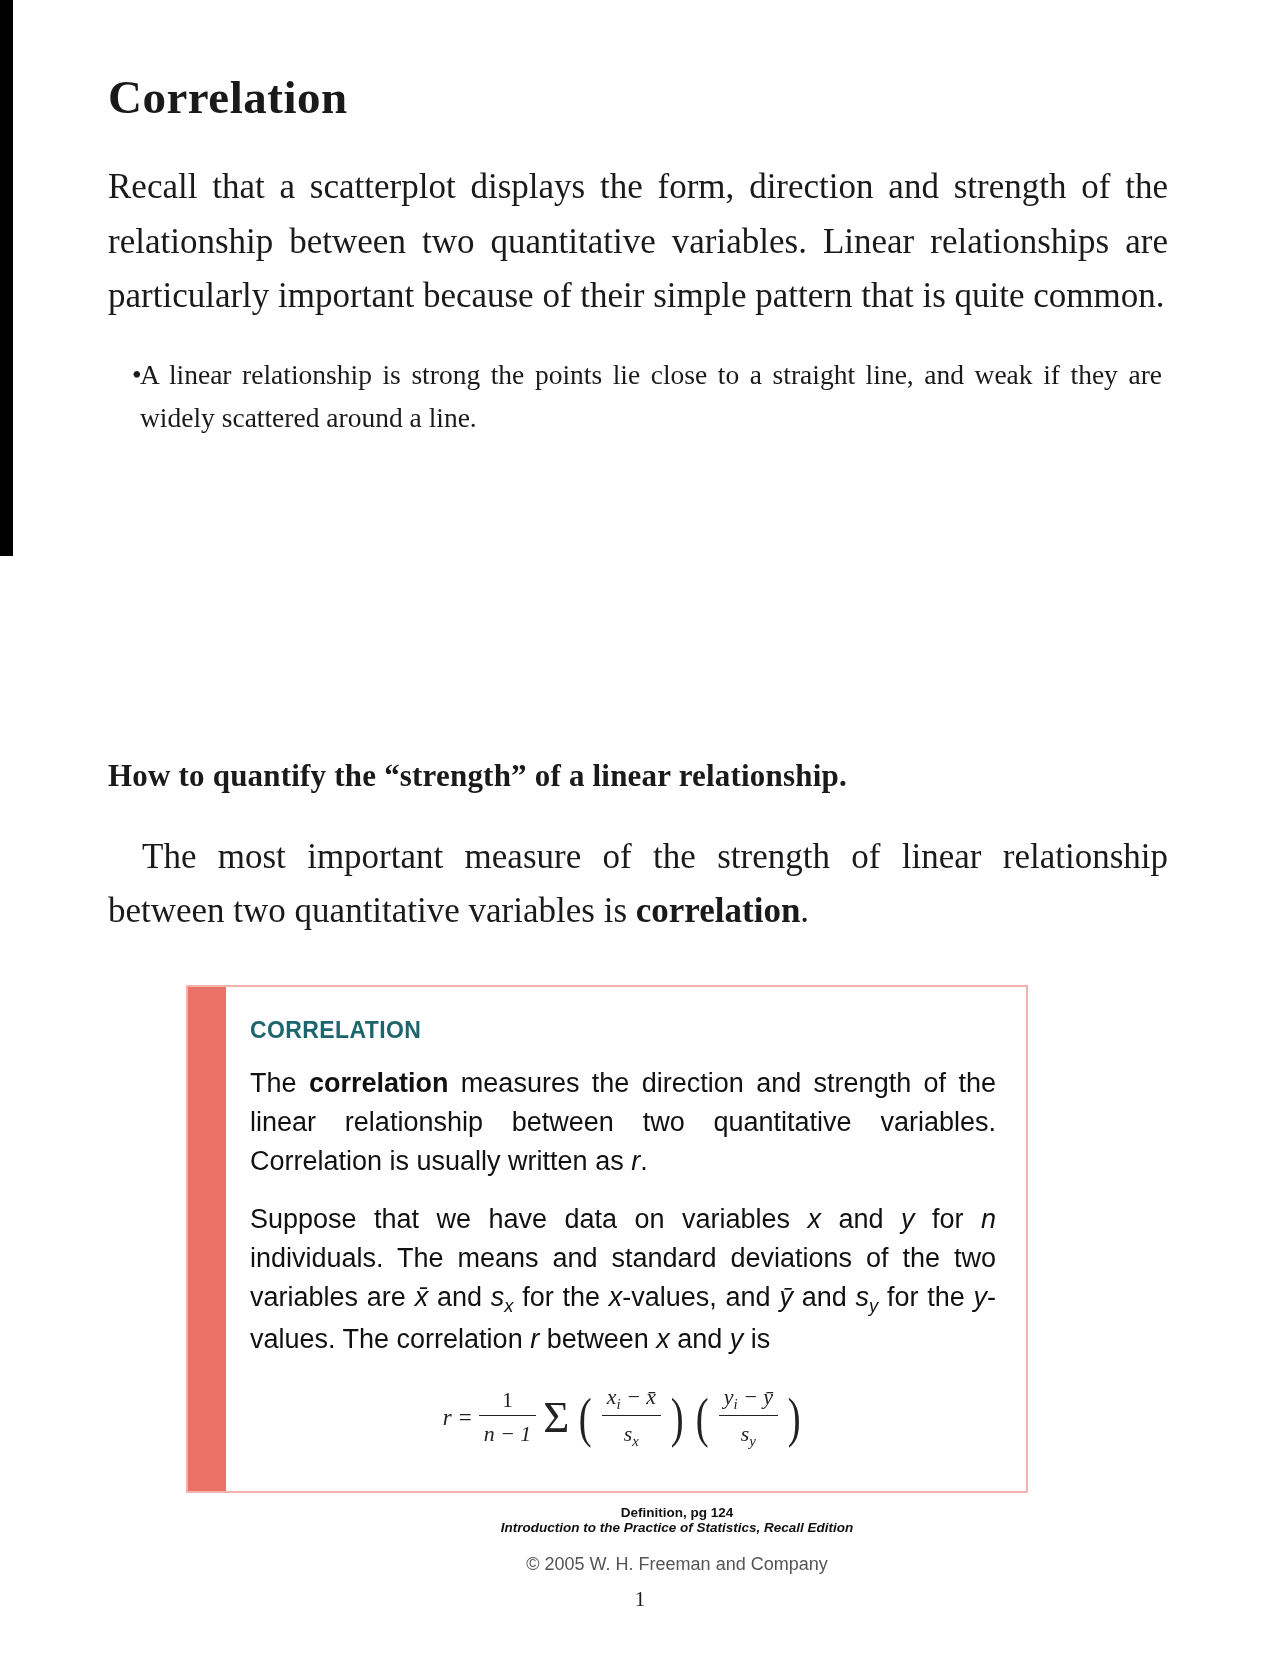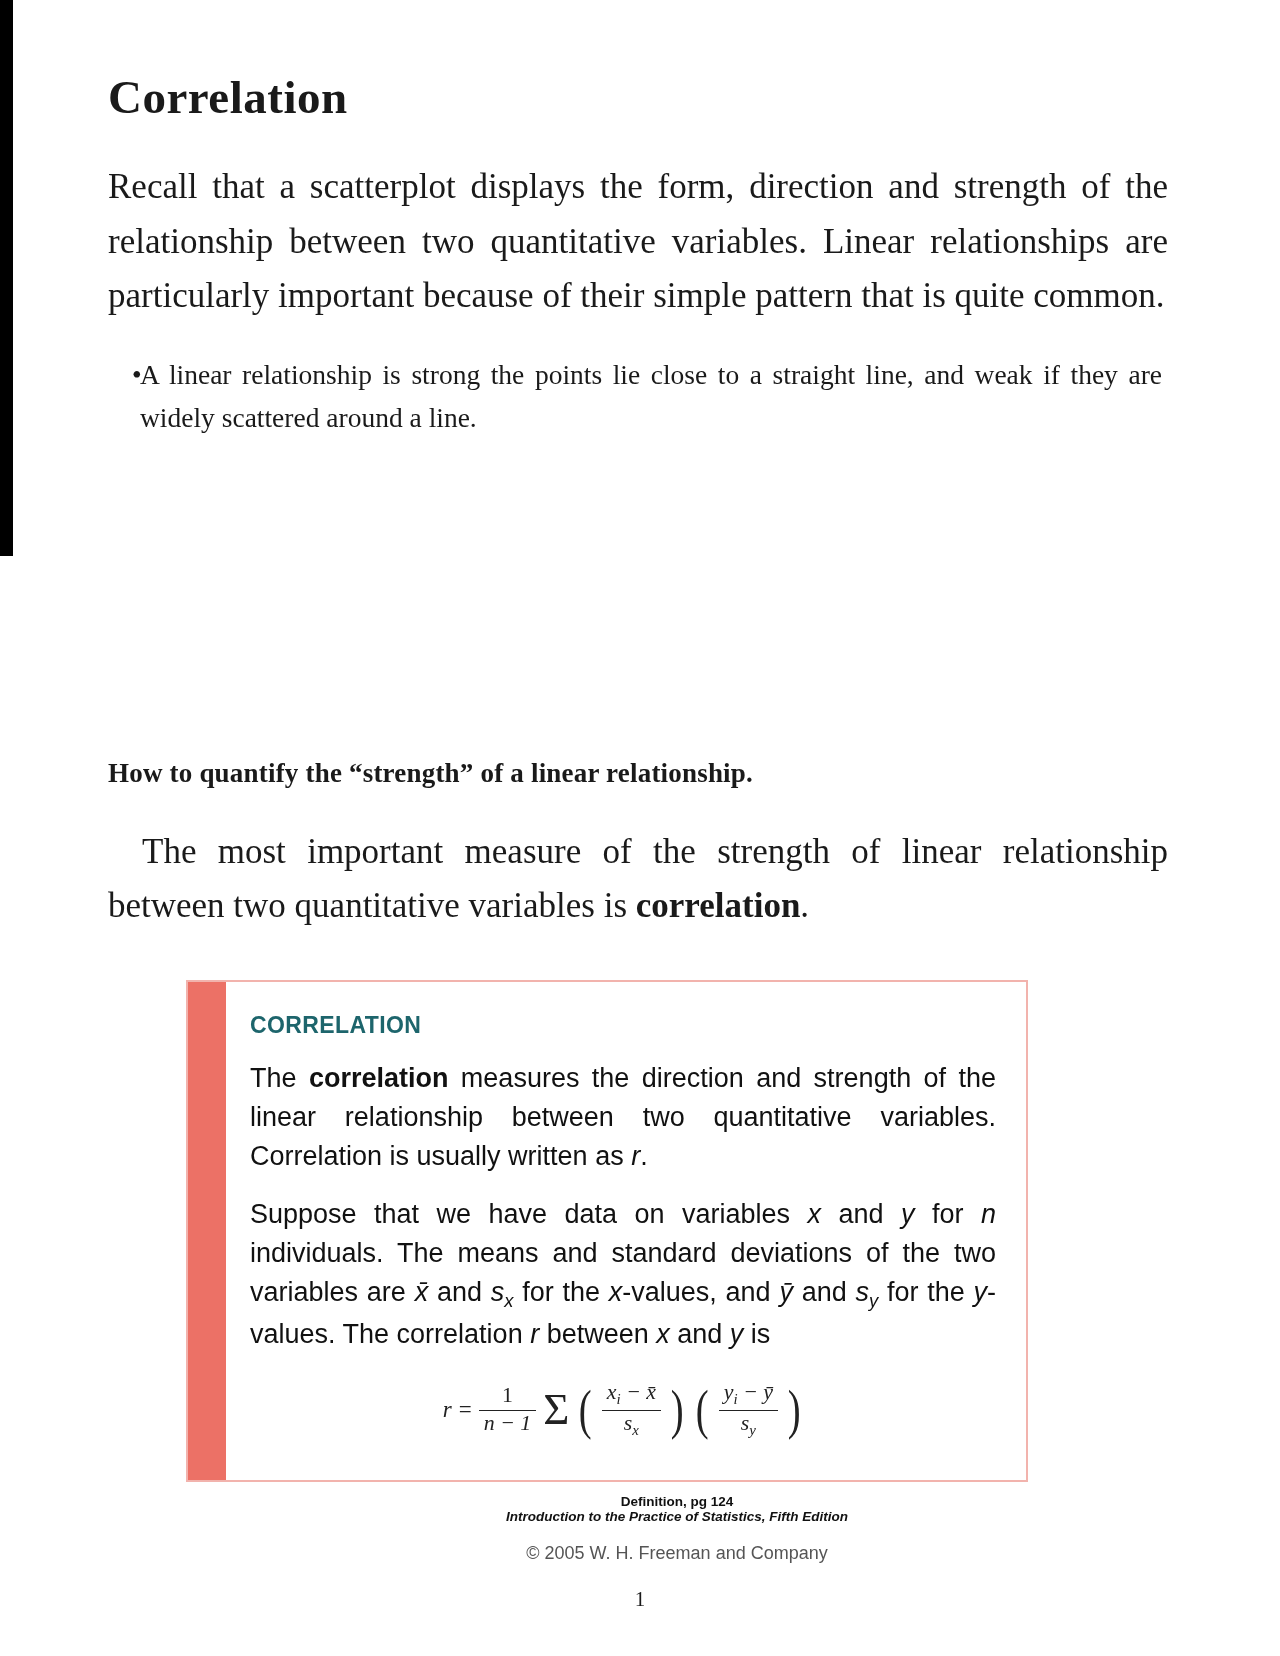--- a/index.html
+++ b/index.html
@@ -34,21 +34,21 @@
     margin:36px 0 0 0;
   }
   .bullet-item{
     display:flex;
     margin-top:30px;
     font-size:27.5px; line-height:1.56;
   }
   .bullet-marker{ flex:none; width:32px; padding-left:24px; }
   .bullet-text{ text-align:justify; padding-right:6px; }
   h2.subheading{
-    font-size:27px; font-weight:bold;
+    font-size:31px; font-weight:bold;
     margin:318px 0 0 0;
     letter-spacing:0.2px;
   }
   .para2{ text-indent:34px;font-family:Liberation Serif, serif; }
   b{ font-weight:bold; }
 
   
   .defbox{
     margin:46px 0 0 78px;
     width:842px;
@@ -86,21 +86,21 @@
     font-size:23px;
     color:#222;
   }
   .mrow{ display:inline-flex; align-items:center; gap:7px; }
   .mi{ font-style:italic; }
   .frac{
     display:inline-flex; flex-direction:column;
     text-align:center; font-size:0.95em; line-height:1.15;
   }
   .frac .num{ padding:0 5px 2px 5px; }
-  .frac .den{ border-top:1.4px solid #222; padding:0 5px 0 5px; }
+  .frac .den{ border-top:1.4px solid #222; padding:6px 5px 0 5px; }
   .sigma{ font-size:1.95em; line-height:1; font-style:normal; }
   .bigp{ font-size:2.4em; font-weight:100; line-height:0; transform:scaleX(0.7); }
 
   
   .caption{
     margin:12px 0 0 78px;
     font-family:"Liberation Sans","DejaVu Sans",sans-serif;
     color:#111;
     text-align:center;
   }
@@ -159,19 +159,19 @@
           <span class="num mi"><span>y</span><sub>i</sub><span> − ȳ</span></span>
           <span class="den mi"><span>s</span><sub>y</sub></span>
         </span>
         <span class="bigp">)</span>
       </span>
     </div>
   </div>
 
   <div class="caption">
     <div class="c1">Definition, pg 124</div>
-    <div class="c2">Introduction to the Practice of Statistics, Fifth Edition</div>
+    <div class="c2">Introduction to the Practice of Statistics, Recall Edition</div>
     <div class="c3">© 2005 W. H. Freeman and Company</div>
   </div>
 
 </div>
 
 <div class="pageno">1</div>
 
 </body></html>

